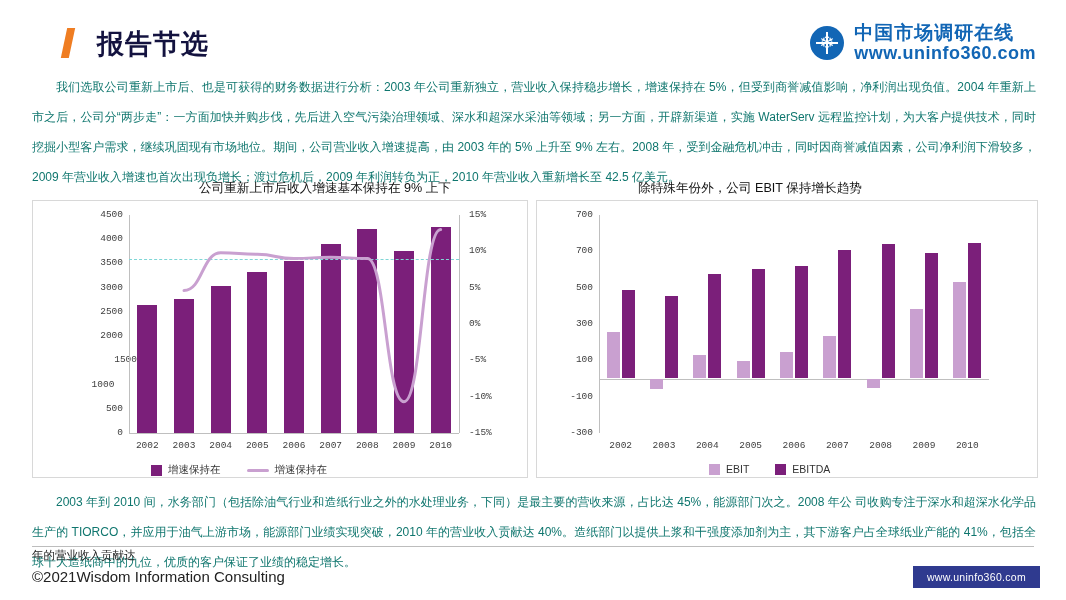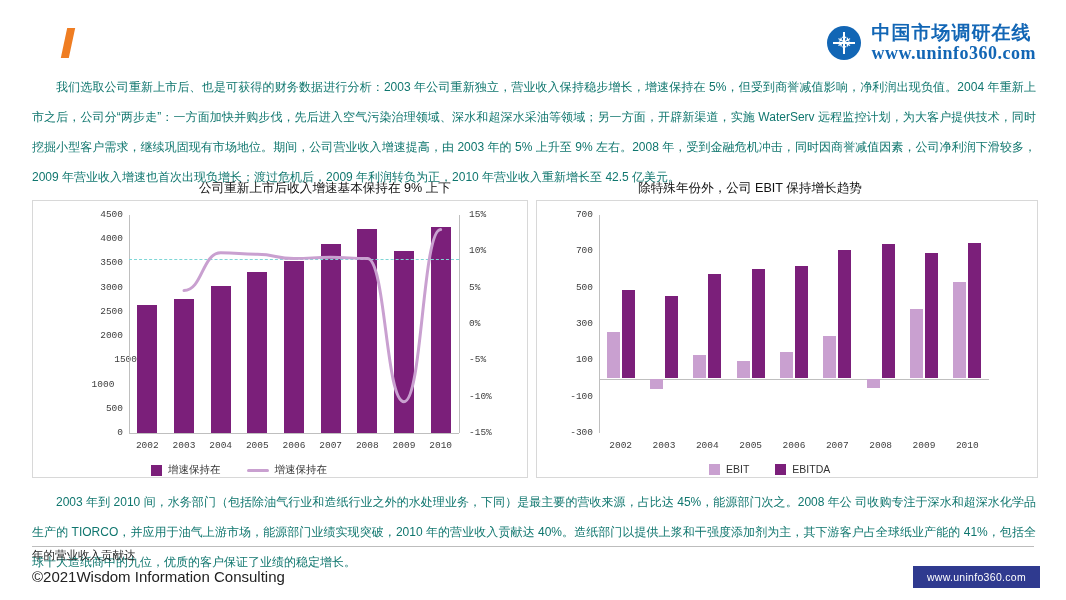--- a/index.html
+++ b/index.html
@@ -34,21 +34,21 @@
   }
   .brand-logo:before,.brand-logo:after{
     content:"";position:absolute;background:#fff;
   }
   .brand-logo:before{left:16px;top:6px;width:2px;height:22px;box-shadow:0 0 0 0 #fff;}
   .brand-logo:after{left:6px;top:16px;width:22px;height:2px;}
   .brand-star{
     position:absolute;left:7px;top:7px;width:20px;height:20px;
     color:#fff;font-size:19px;line-height:20px;text-align:center;
   }
-  .brand-text{line-height:1.12;font-family:Liberation Serif, serif;}
+  .brand-text{line-height:1.12;}
   .brand-cn{font-size:19px;font-weight:bold;color:#1266b5;letter-spacing:1px;}
   .brand-en{font-size:18px;font-weight:bold;color:#1266b5;letter-spacing:.5px;}
 
   
   .para{
     position:absolute;font-size:12px;line-height:30px;color:#0f766e;
     text-align:justify;
   }
   #para-top{left:32px;top:72px;width:1004px;text-indent:24px;}
   #para-bottom{left:32px;top:487px;width:1004px;text-indent:24px;}
@@ -93,20 +93,21 @@
   .footer-url{
     position:absolute;right:26px;top:566px;background:#2f3a8f;color:#fff;
     font-size:10.5px;padding:5px 14px;letter-spacing:.3px;
   }
 </style>
 </head>
 <body>
 
 <div class="header">
   <div class="accent-bar"></div>
+  <div class="page-title">报告节选</div>
   <div class="brand">
     <div class="brand-logo">
       <div class="brand-star">❄</div>
     </div>
     <div class="brand-text">
       <div class="brand-cn">中国市场调研在线</div>
       <div class="brand-en">www.uninfo360.com</div>
     </div>
   </div>
 </div>

